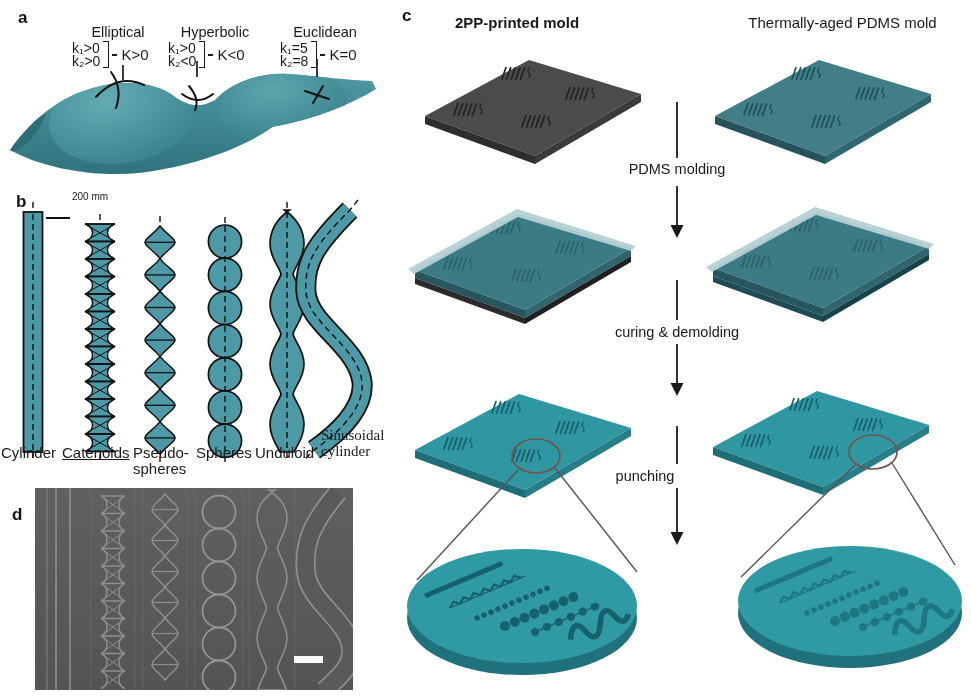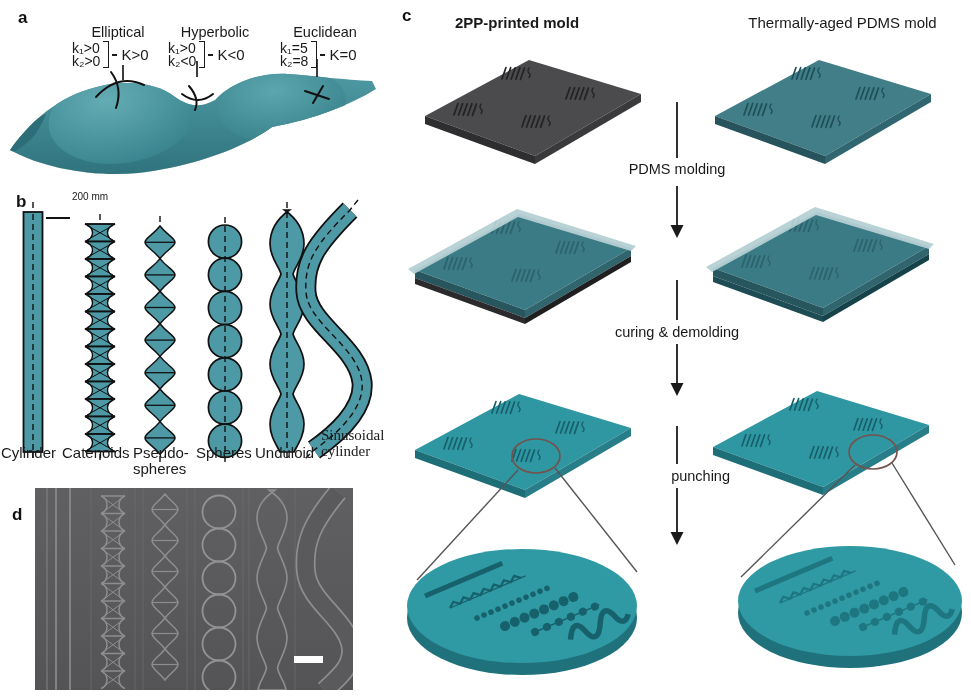--- a/index.html
+++ b/index.html
@@ -182,21 +182,21 @@
     <g>
       <path d="M350,14 C316,48 304,66 306,96 C308,128 358,150 362,186 C365,214 334,240 314,254" fill="none" stroke="#111" stroke-width="21"></path>
       <path d="M350,14 C316,48 304,66 306,96 C308,128 358,150 362,186 C365,214 334,240 314,254" fill="none" stroke="#4d9aa6" stroke-width="17.4"></path>
       <path d="M358,4 L350,14 C316,48 304,66 306,96 C308,128 358,150 362,186 C365,214 334,240 314,254 L304,264" fill="none" stroke="#111" stroke-width="1.4" stroke-dasharray="6 4"></path>
     </g>
   </svg>
 
   <div class="blabel" style="left:1px;top:445px;width:64px;">
       <div>Cylinder</div>
     </div>
-  <div class="blabel" style="left:62px;top:445px;width:70px;">
+  <div class="blabel" style="left:62px;top:445px;width:70px;text-decoration:underline;">
       <div>Catenoids</div>
     </div>
   <div class="blabel" style="left:133px;top:445px;width:64px;">
       <div>Pseudo-</div>
       <div>spheres</div>
     </div>
   <div class="blabel" style="left:196px;top:445px;width:62px;">
       <div>Spheres</div>
     </div>
   <div class="blabel" style="left:255px;top:445px;width:64px;">
@@ -204,21 +204,21 @@
     </div>
   <div class="blabel" style="left:321px;top:428px;width:78px;font-family:Liberation Serif, serif;">
       <div>Sinusoidal</div>
       <div>cylinder</div>
     </div>
 
   <div class="chead" style="left:427px;top:14px;width:180px;font-weight:bold;">2PP-printed mold</div>
   <div class="chead" style="left:730px;top:14px;width:225px;">Thermally-aged PDMS mold</div>
   <div class="cstep" style="left:592px;top:324px;">curing &amp; demolding</div>
   <div class="cstep" style="left:592px;top:161px;">PDMS molding</div>
-  <div class="cstep" style="left:560px;top:468px;text-align:right;">punching</div>
+  <div class="cstep" style="left:560px;top:468px;">punching</div>
 
   <svg class="abs" style="left:395px;top:40px;" width="576" height="656" viewBox="0 0 576 656">
     <defs>
       <marker id="arrow" viewBox="0 0 10 10" refX="8.5" refY="5" markerWidth="7.5" markerHeight="7.5" orient="auto">
         <path d="M0,0 L10,5 L0,10 Z" fill="#1a1a1a"></path>
       </marker>
       <g id="hg" stroke="var(--h,#242426)" stroke-width="1.7" stroke-linecap="round" fill="none">
         <line x1="0" y1="11" x2="5" y2="0"></line>
           <line x1="4.6" y1="11.5" x2="9.6" y2="0.5"></line>
         <line x1="9.2" y1="12" x2="14.2" y2="1"></line>

